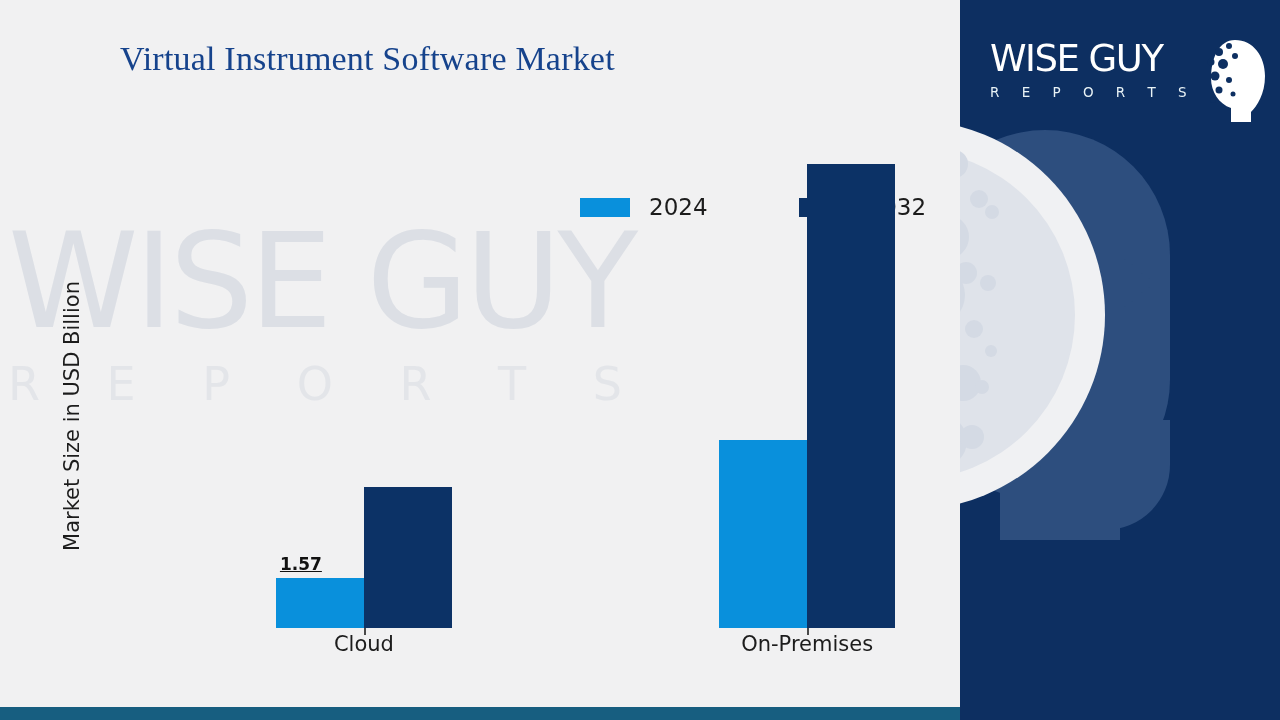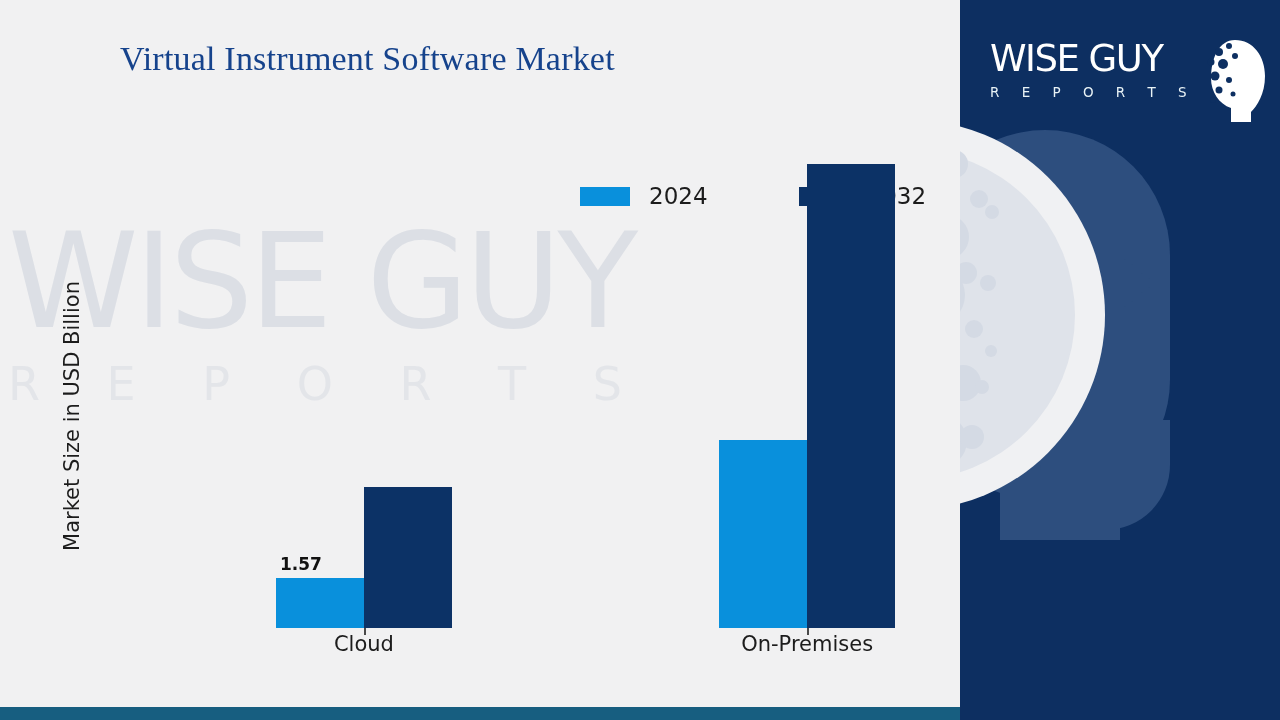--- a/index.html
+++ b/index.html
@@ -23,21 +23,21 @@
 
   .title{position:absolute;left:120px;top:40px;width:760px;
     font-size:34px;color:#16438c;font-family:Liberation Serif, serif;
     letter-spacing:.2px;white-space:nowrap;}
 
   .ylabel{position:absolute;left:-108px;top:404px;width:360px;text-align:center;
     transform:rotate(-90deg);transform-origin:center center;
     font-size:21px;color:#1c1c1c;white-space:nowrap;}
 
   
-  .legend{position:absolute;left:580px;top:183px;display:flex;align-items:flex-end;gap:16px;}
+  .legend{position:absolute;left:580px;top:194px;display:flex;align-items:flex-end;gap:16px;}
   .legend-item{display:flex;align-items:center;}
   .swatch{width:50px;height:19px;display:inline-block;}
   .legend-label{font-size:23px;color:#1c1c1c;margin-left:19px;margin-right:75px;}
 
   
   .plot{position:absolute;left:100px;top:120px;width:830px;height:508px;}
   .baseline{position:absolute;left:0;bottom:0;width:830px;height:0px;}
   .tick{position:absolute;bottom:-7px;width:2px;height:7px;background:#4a4a4a;}
 
   .bar{position:absolute;bottom:0;}
@@ -105,21 +105,21 @@
         <div class="bar" style="left: 263.94px; width: 88px; height: 140.653px; background: rgb(12, 50, 102);"></div>
         <div class="tick" style="left: 263.94px;"></div>
         <div class="bar" style="left: 619.16px; width: 88px; height: 187.96px; background: rgb(9, 144, 220);"></div>
         <div class="bar" style="left: 707.16px; width: 88px; height: 464.502px; background: rgb(12, 50, 102);"></div>
         <div class="tick" style="left: 707.16px;"></div>
       </div>
 
     <div class="bottom-bar"></div>
   <div class="cat-label" style="left: 243.94px; width: 240px;">Cloud</div>
       <div class="cat-label" style="left: 687.16px; width: 240px;">On-Premises</div>
-      <div class="val-label" style="left: 279.94px; top: 554.153px;">1.57</div>
+      <div class="val-label" style="left: 279.94px; top: 554.153px; text-decoration: underline;">1.57</div>
     </div>
 
   <div class="right-panel">
     <div class="rp-inner">
       <div class="head-silhouette"></div>
       <div class="head-nose"></div>
       <div class="head-chin"></div>
       <div class="head-neck"></div>
       <div class="brain-circle"></div>
       <div class="brain-inner"></div>

